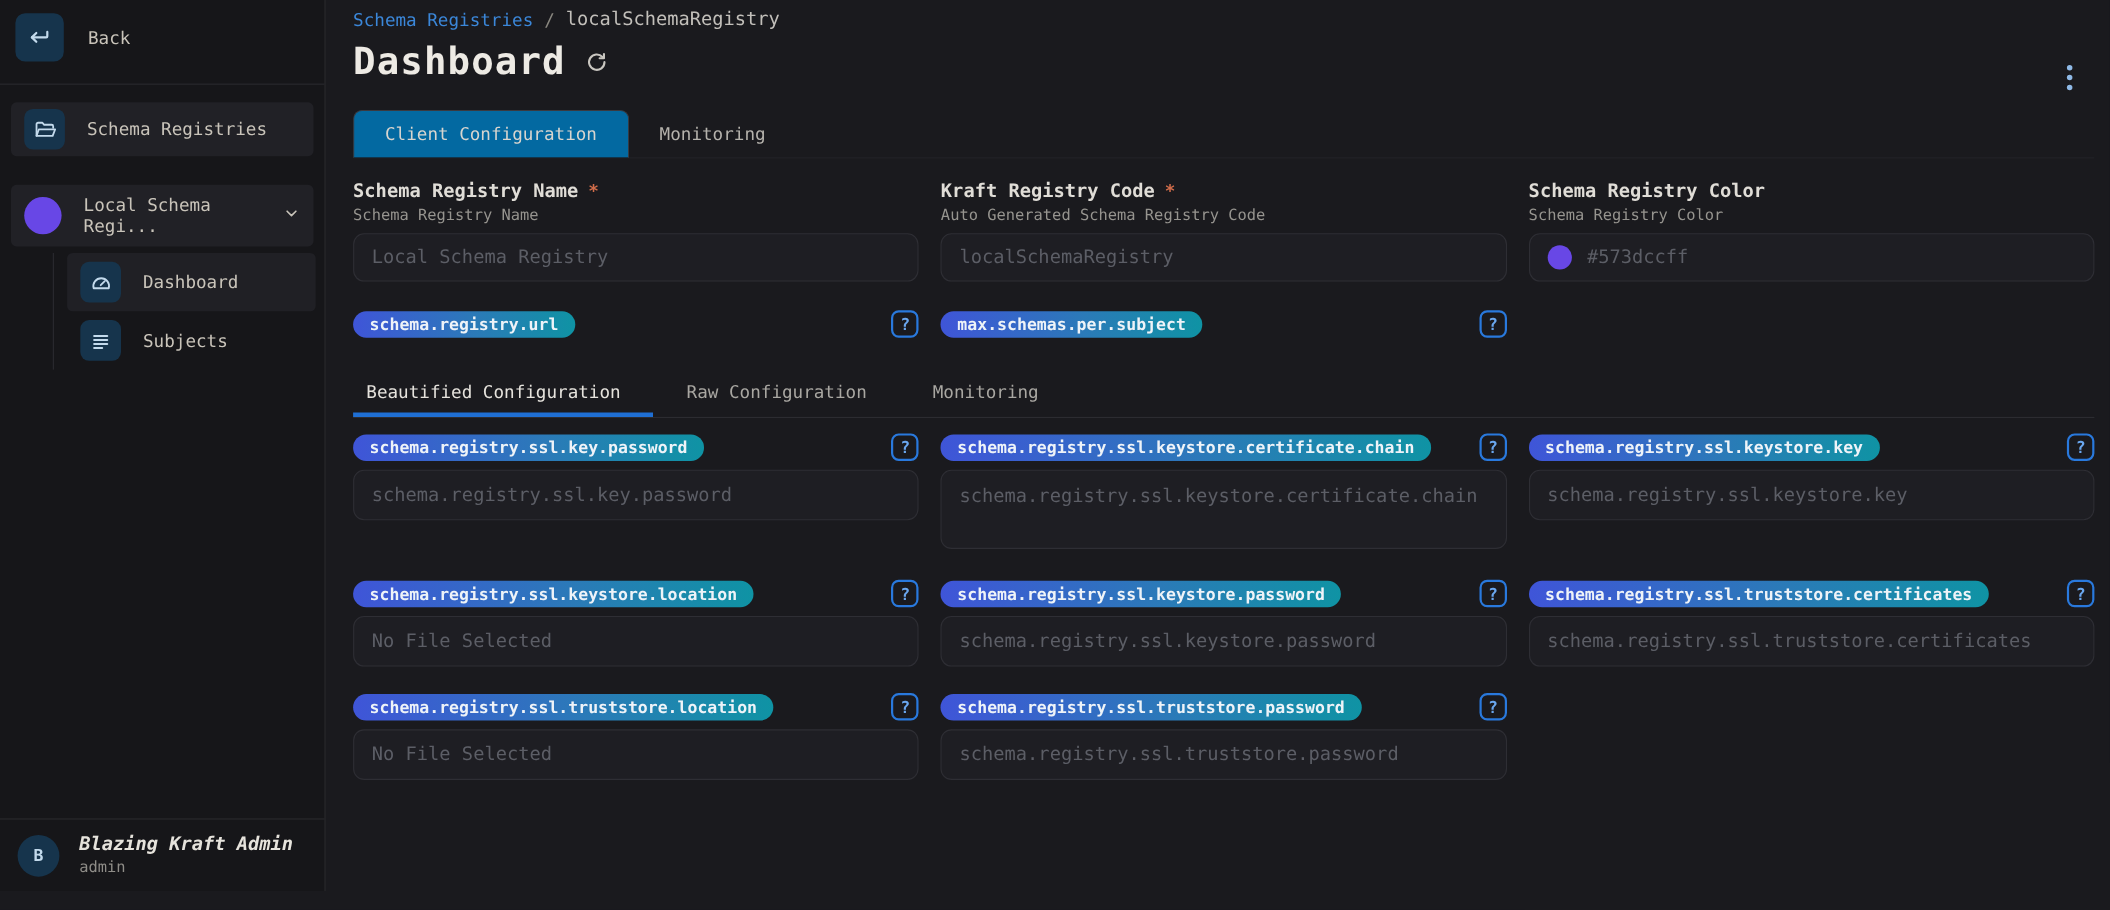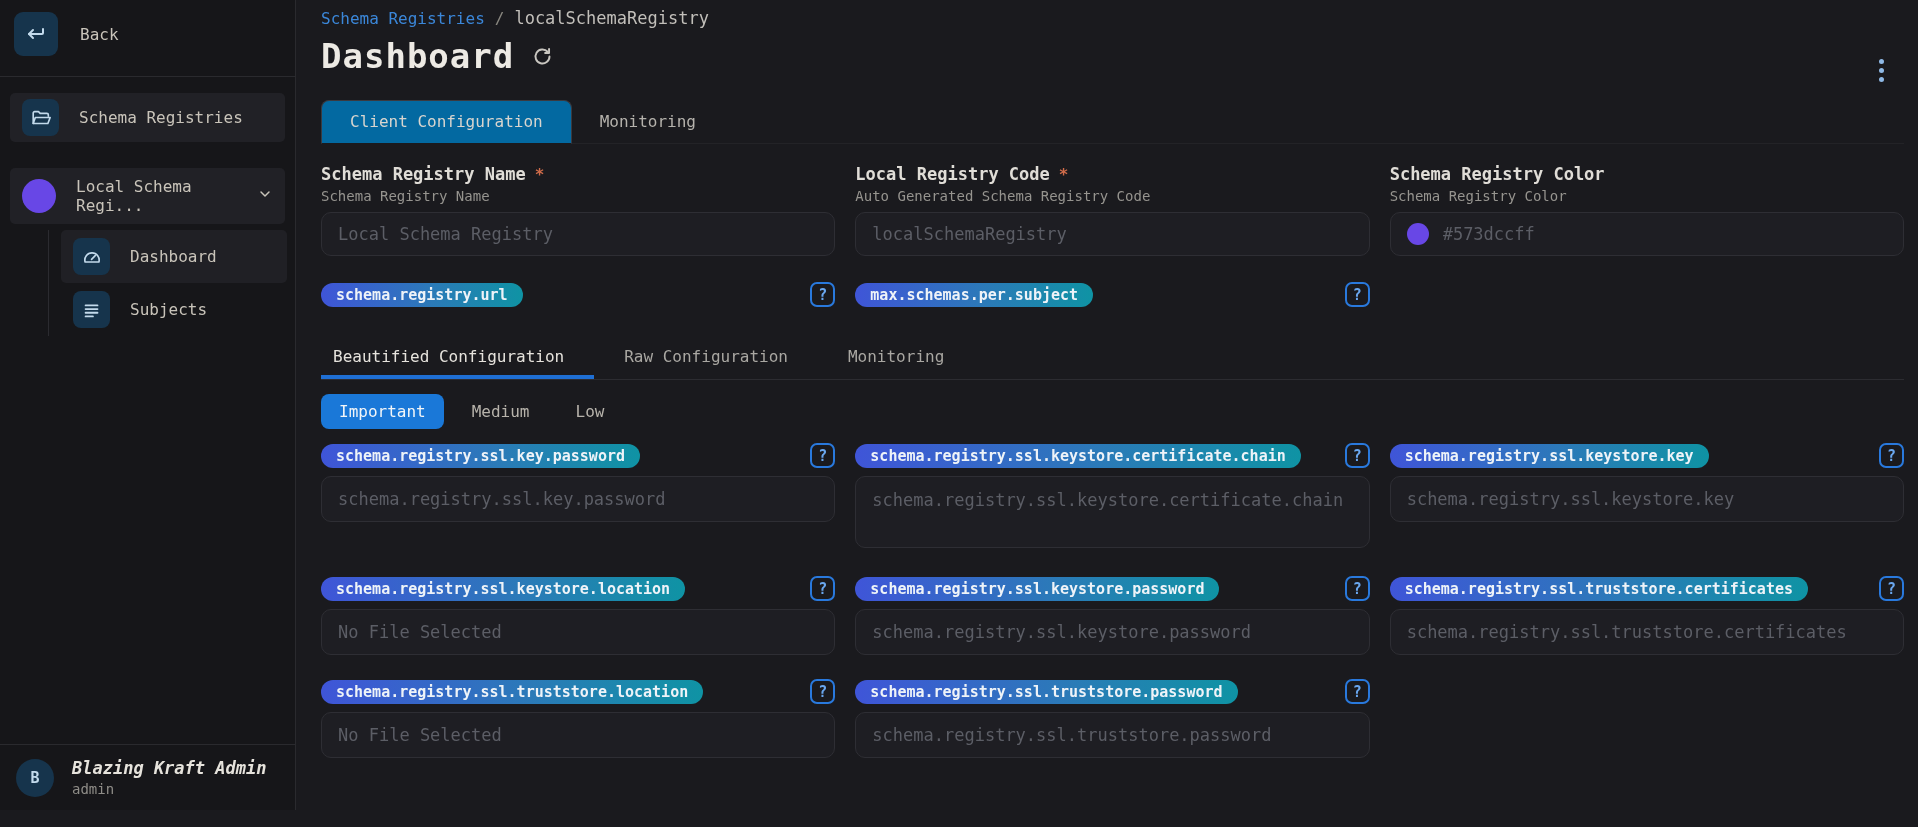--- a/index.html
+++ b/index.html
@@ -178,21 +178,21 @@
 
     <div class="grid3 fields-grid">
       <div>
         <span class="f-label">Schema Registry Name</span><span class="f-req">*</span>
         <div class="f-helper">Schema Registry Name</div>
         <div class="tbox">
             <input placeholder="Local Schema Registry" style="">
           </div>
       </div>
       <div>
-        <span class="f-label">Local Registry Code</span><span class="f-req">*</span>
+        <span class="f-label">Kraft Registry Code</span><span class="f-req">*</span>
         <div class="f-helper">Auto Generated Schema Registry Code</div>
         <div class="tbox">
             <input placeholder="localSchemaRegistry" style="">
           </div>
       </div>
       <div>
         <span class="f-label">Schema Registry Color</span>
         <div class="f-helper">Schema Registry Color</div>
         <div class="tbox">
           <span class="swatch"></span>
@@ -216,25 +216,20 @@
       </div>
       <div></div>
     </div>
 
     <div class="subtabs">
       <div class="subtab active">Beautified Configuration</div>
       <div class="subtab">Raw Configuration</div>
       <div class="subtab">Monitoring</div>
     </div>
 
-    <div class="pills">
-      <span class="pill active">Important</span>
-      <span class="pill">Medium</span>
-      <span class="pill">Low</span>
-    </div>
 
     <div class="grid3 ssl-grid">
 
       <div class="cfg-cell">
         <div class="badge-line">
           <span class="badge">schema.registry.ssl.key.password</span>
           <span class="help">?</span>
         </div>
         <div class="tbox">
             <input placeholder="schema.registry.ssl.key.password" style="">

